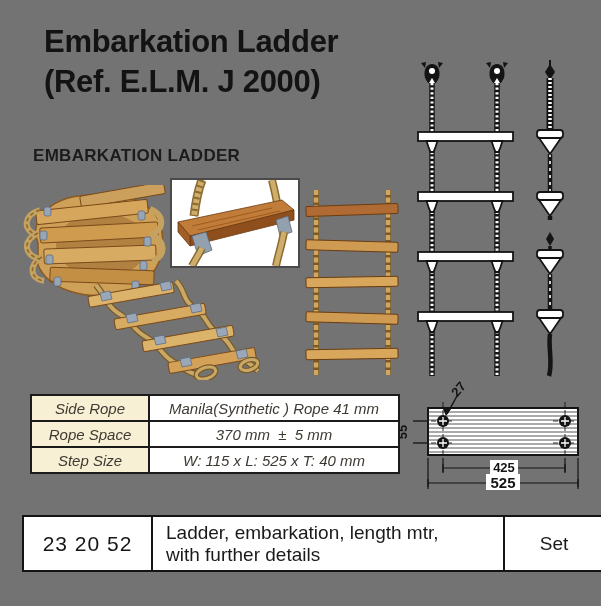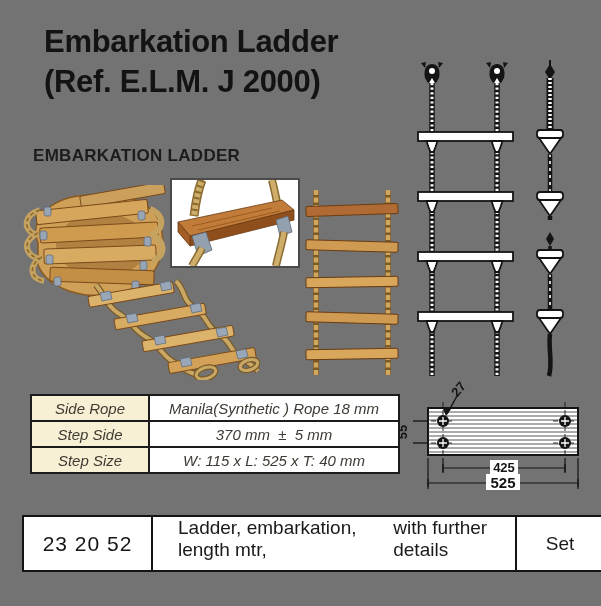--- a/index.html
+++ b/index.html
@@ -18,22 +18,22 @@
   .spec-table{position:absolute;left:30px;top:394px;border-collapse:collapse;z-index:4;}
   .spec-table td{border:2px solid #1b1b1b;font-size:15px;color:#3e3a33;text-align:center;
          height:24px;padding:0 4px;white-space:pre;font-style:italic;}
   .spec-table td.lab{width:108px;background:#f8f0d4;}
   .spec-table td.val{width:240px;background:#fff;}
   .plan-drawing{position:absolute;left:395px;top:378px;width:206px;height:130px;}
   .order-table{position:absolute;left:22px;top:515px;width:579px;height:53px;
          border:2px solid #141414;border-right:none;display:flex;background:#fff;z-index:5;}
   .ot-code{width:127px;border-right:2px solid #141414;display:flex;align-items:center;
          justify-content:center;font-size:21px;font-weight:normal;letter-spacing:1px;color:#161616;}
-  .ot-desc{width:352px;border-right:2px solid #141414;display:flex;flex-direction:row;
-         justify-content:center;padding-left:13px;font-size:19px;line-height:22px;color:#1a1a1a;box-sizing:border-box;margin-left:12px;}
+  .ot-desc{width:352px;border-right:2px solid #141414;display:flex;flex-direction:column;
+         justify-content:center;padding-left:13px;font-size:19px;line-height:22px;color:#1a1a1a;box-sizing:border-box;}
   .ot-unit{flex:1;display:flex;align-items:center;justify-content:center;font-size:19px;color:#1a1a1a;}
   .dim-text{font-family:"Liberation Sans",sans-serif;font-weight:bold;fill:#141414;}
 </style>
 </head>
 <body>
 
 <div class="page">
 
   <div class="title">
     <div>Embarkation Ladder</div>
@@ -205,24 +205,24 @@
         <rect x="132" y="252" width="26" height="8" rx="3"></rect>
           <polygon points="134,260 156,260 145,276"></polygon>
       </g>
     </g>
   </svg>
 
   <table class="spec-table">
     <tbody>
       <tr>
         <td class="lab">Side Rope</td>
-        <td class="val">Manila(Synthetic ) Rope 18 mm</td>
+        <td class="val">Manila(Synthetic ) Rope 41 mm</td>
       </tr>
       <tr>
-        <td class="lab">Step Side</td>
+        <td class="lab">Rope Space</td>
         <td class="val">370 mm  ±  5 mm</td>
       </tr>
       <tr>
         <td class="lab">Step Size</td>
         <td class="val">W: 115 x L: 525 x T: 40 mm</td>
       </tr>
     </tbody>
   </table>
 
   <svg class="plan-drawing" viewBox="0 0 206 130" xmlns="http://www.w3.org/2000/svg">

